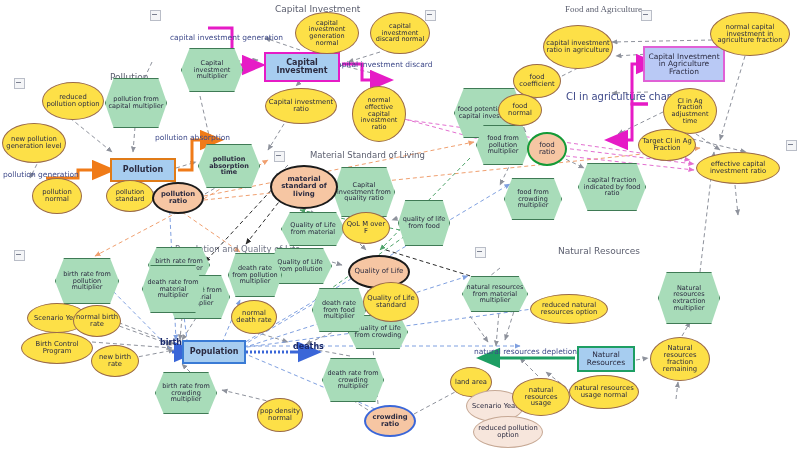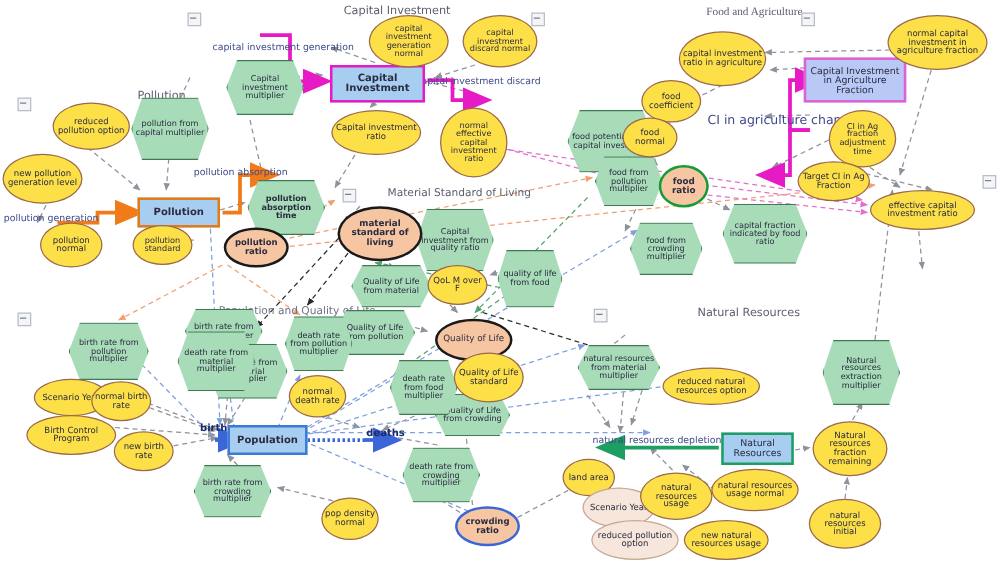--- a/index.html
+++ b/index.html
@@ -8,21 +8,21 @@
           font-family:"DejaVu Sans","Liberation Sans",sans-serif;}
   svg.links{position:absolute;left:0;top:0;width:800px;height:456px;pointer-events:none;}
   .node{position:absolute;display:flex;align-items:center;justify-content:center;
         text-align:center;box-sizing:border-box;line-height:1.02;
         color:#2b2b40;}
   .node span{display:block;padding:0 2px;}
   
   .ellipse{background:#fde047;border:1.2px solid #9a6a4a;border-radius:50%;}
   .ellipse.pale{background:#f7e6dc;border-color:#c6a894;}
   .ellipse.hi{border:2px solid #1a1a1a;background:#f6c6a3;font-weight:bold;}
-  .ellipse.greenring{border:2px solid #159a37;background:#f6c6a3;font-weight:bold;}
+  .ellipse.greenring{border:2px solid #159a37;background:#f6c6a3;font-weight:normal;}
   .ellipse.bluering{border:2px solid #3a66d8;background:#f6c6a3;font-weight:bold;}
   
   .hex{background:#a8dcb9;border:1.2px solid #3f7a55;
        clip-path:polygon(14% 0,86% 0,100% 50%,86% 100%,14% 100%,0 50%);}
   
   .stock{background:#a7cdf0;border:2px solid #e07b18;font-weight:600;}
   .stock.blue{border-color:#3a7bd5;}
   .stock.green{border-color:#1d9e63;}
   .stock.mag{border:2px solid #e61bc6;}
   .stock.mag2{background:#b9c9f5;border:2px solid #e061d6;font-weight:400;}
@@ -302,21 +302,21 @@
     </div>
   <div class="node ellipse" style="left:2px;top:123px;width:64px;height:40px;font-size:6.8px;">
     <span>new pollution generation level</span>
     </div>
   <div class="node ellipse" style="left:32px;top:178px;width:50px;height:36px;font-size:6.8px;">
     <span>pollution normal</span>
     </div>
   <div class="node ellipse" style="left:106px;top:180px;width:48px;height:32px;font-size:6.5px;">
     <span>pollution standard</span>
     </div>
-  <div class="node ellipse hi" style="left:152px;top:182px;width:52px;height:32px;font-size:6.8px;margin-left:27px;">
+  <div class="node ellipse hi" style="left:152px;top:182px;width:52px;height:32px;font-size:6.8px;">
     <span>pollution ratio</span>
     </div>
   <div class="node ellipse" style="left:543px;top:25px;width:70px;height:44px;font-size:6.8px;">
     <span>capital investment ratio in agriculture</span>
     </div>
   <div class="node ellipse" style="left:710px;top:12px;width:80px;height:44px;font-size:6.8px;">
     <span>normal capital investment in agriculture fraction</span>
     </div>
   <div class="node ellipse" style="left:513px;top:64px;width:48px;height:34px;font-size:6.8px;">
     <span>food coefficient</span>
@@ -377,31 +377,25 @@
     </div>
   <div class="node ellipse pale" style="left:466px;top:390px;width:58px;height:32px;font-size:6.8px;">
     <span>Scenario Year</span>
     </div>
   <div class="node ellipse pale" style="left:473px;top:416px;width:70px;height:32px;font-size:6.8px;">
     <span>reduced pollution option</span>
     </div>
   <div class="node ellipse" style="left:512px;top:378px;width:58px;height:38px;font-size:6.8px;">
     <span>natural resources usage</span>
     </div>
-  <div class="node ellipse" style="left:547px;top:416px;width:68px;height:32px;font-size:6.8px;">
-    <span>new natural resources usage</span>
-    </div>
   <div class="node ellipse" style="left:569px;top:375px;width:70px;height:34px;font-size:6.8px;">
     <span>natural resources usage normal</span>
     </div>
   <div class="node ellipse" style="left:650px;top:337px;width:60px;height:44px;font-size:6.8px;">
     <span>Natural resources fraction remaining</span>
-    </div>
-  <div class="node ellipse" style="left:647px;top:399px;width:58px;height:40px;font-size:6.8px;">
-    <span>natural resources initial</span>
     </div>
 
   <div class="boxicon" style="left:150px;top:10px;"></div>
   <div class="boxicon" style="left:425px;top:10px;"></div>
   <div class="boxicon" style="left:641px;top:10px;"></div>
   <div class="boxicon" style="left:14px;top:78px;"></div>
   <div class="boxicon" style="left:274px;top:151px;"></div>
   <div class="boxicon" style="left:475px;top:247px;"></div>
   <div class="boxicon" style="left:14px;top:250px;"></div>
   <div class="boxicon" style="left:786px;top:140px;"></div>

